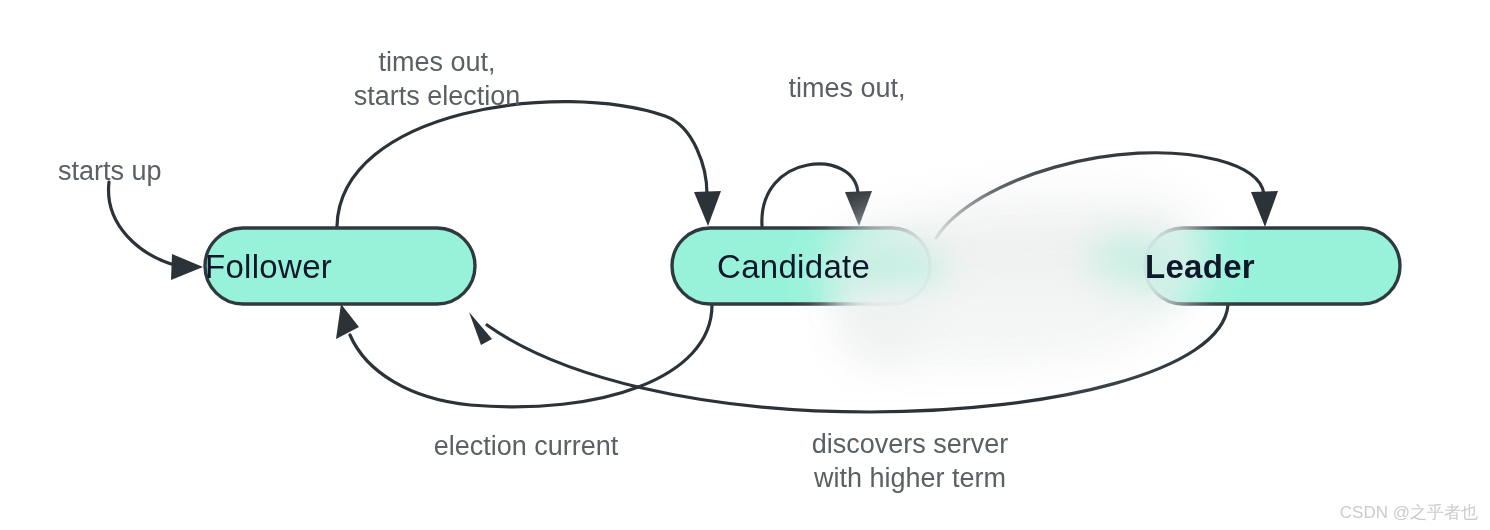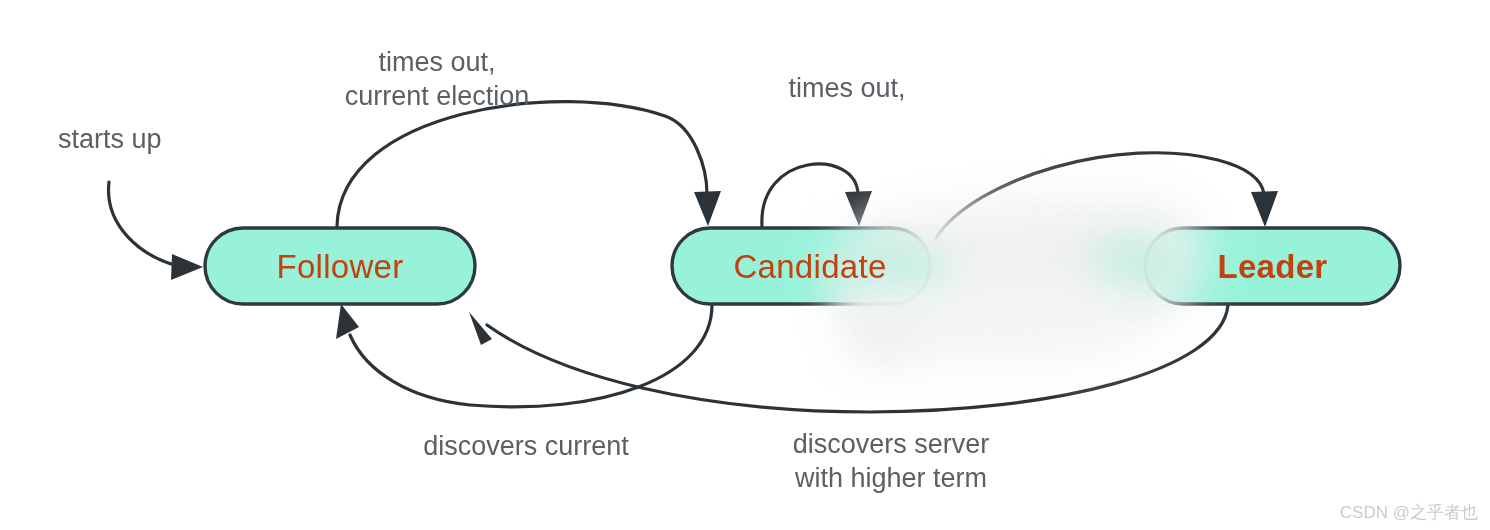--- a/index.html
+++ b/index.html
@@ -36,24 +36,23 @@
   }
   .state-box {
     fill: #98f2da;
     stroke: #2f3a40;
     stroke-width: 3.4;
   }
   .state-label {
     position: absolute;
     font-family: "Liberation Sans", sans-serif;
     font-size: 33px;
-    color: #c2410c;
+    color: #0f172a;
     letter-spacing: 0.3px;
     white-space: nowrap;
-    text-align: center;
     line-height: 1;
   }
   .edge-label {
     position: absolute;
     font-family: "Liberation Sans", sans-serif;
     font-size: 27px;
     color: #5a6065;
     line-height: 1.25;
     white-space: nowrap;
     text-align: center;
@@ -137,44 +136,44 @@
                C 1100,298 1088,282 1090,262 C 1092,246 1102,238 1118,236 Z"></path>
       <path filter="url(#blurFilter)" fill="#f4f5f5" d="M 862,290 C 940,280 1080,282 1140,292 C 1172,300 1160,340 1100,352
                C 1000,370 890,366 862,342 C 846,328 848,300 862,290 Z"></path>
       <path filter="url(#blurFilterSoft)" fill="#f1f2f2" d="M 855,300 C 890,294 920,300 926,322 C 932,348 906,368 876,366
                C 852,364 842,340 844,322 C 846,308 848,302 855,300 Z"></path>
     </g>
   </svg>
 
   <div class="state-label" style="left:205px; top:250px; width:270px;">Follower</div>
 
-  <div class="state-label" style="left:668px; top:250px; width:258px; overflow:hidden;padding-left:13px;">Candidate</div>
+  <div class="state-label" style="left:704px; top:250px; width:258px; overflow:hidden;padding-left:13px;">Candidate</div>
 
   <div class="state-label" style="left:1145px; top:250px; width:255px;font-weight:bold;">Leader</div>
 
-  <div class="edge-label left-al" style="left:58px; top:123px;">
+  <div class="edge-label left-al" style="left:58px; top:155px;">
     <span>starts up</span>
   </div>
 
   <div class="edge-label" style="left:337px; top:46px; width:200px;">
     <div>times out,</div>
-    <div>current election</div>
+    <div>starts election</div>
   </div>
 
   <div class="edge-label" style="left:757px; top:72px; width:180px;">
     <div>times out,</div>
   </div>
 
   <div class="edge-label" style="left:1003px; top:72px; width:266px;">
   </div>
 
   <div class="edge-label" style="left:392px; top:430px; width:268px;">
-    <div>discovers current</div>
+    <div>election current</div>
   </div>
 
-  <div class="edge-label" style="left:773px; top:428px; width:236px;">
+  <div class="edge-label" style="left:792px; top:428px; width:236px;">
     <div>discovers server</div>
     <div>with higher term</div>
   </div>
 
   <div id="watermark">CSDN @之乎者也</div>
 
 </div>
 
 </body></html>

